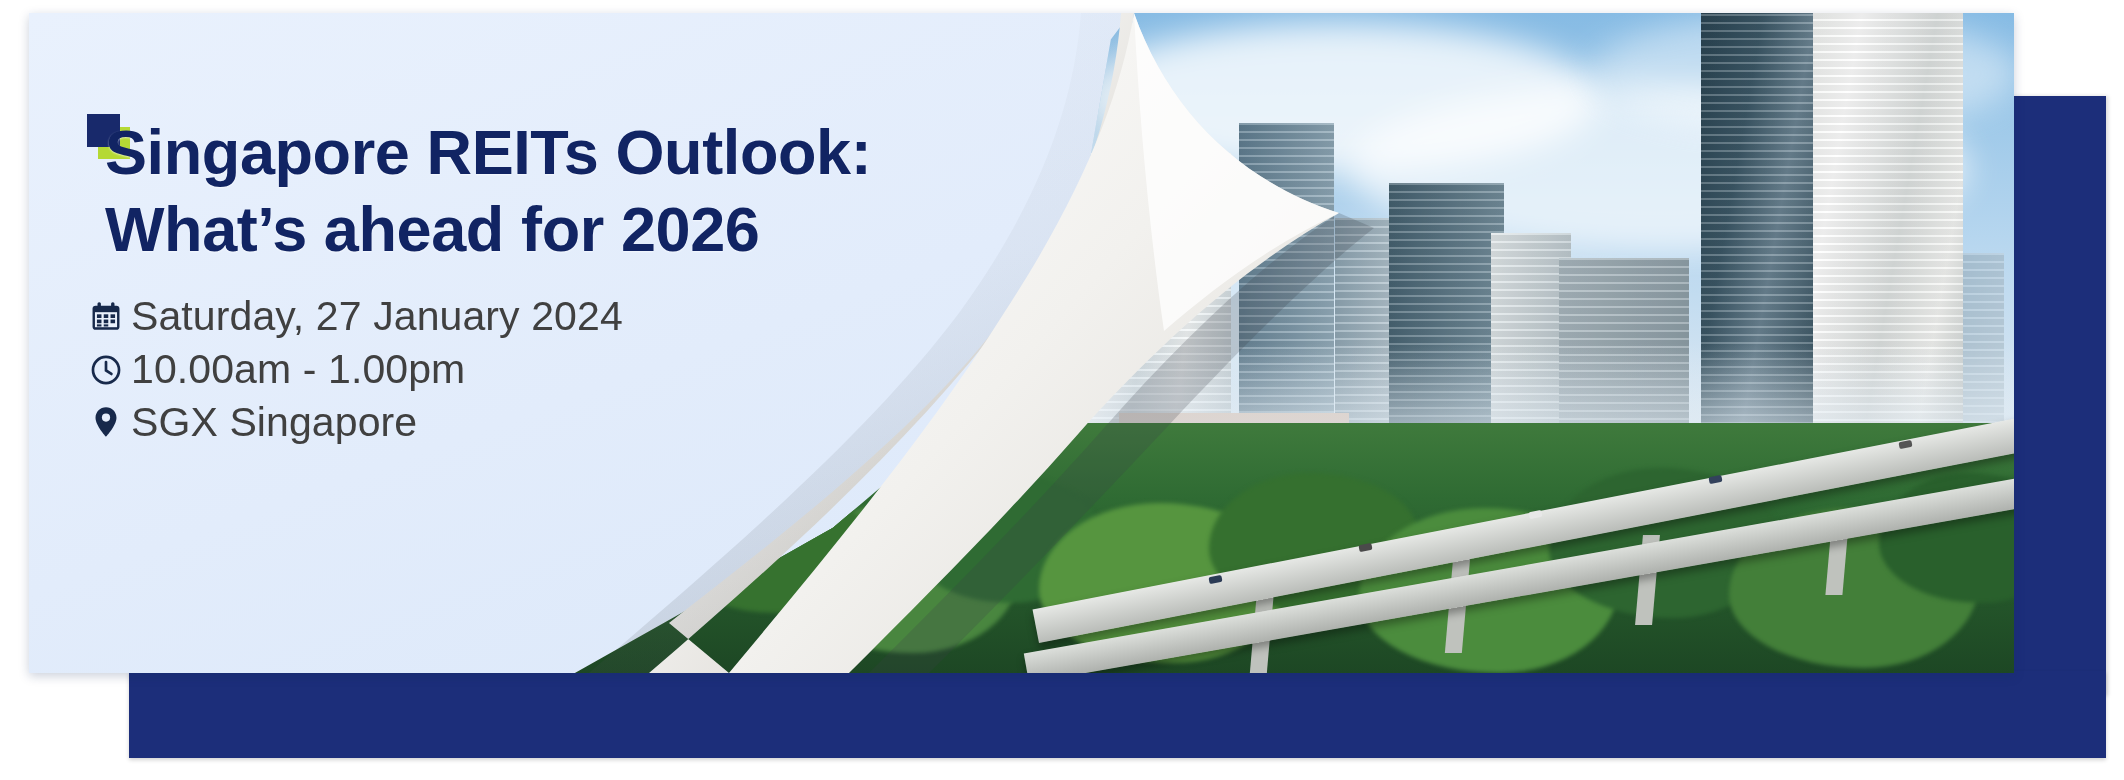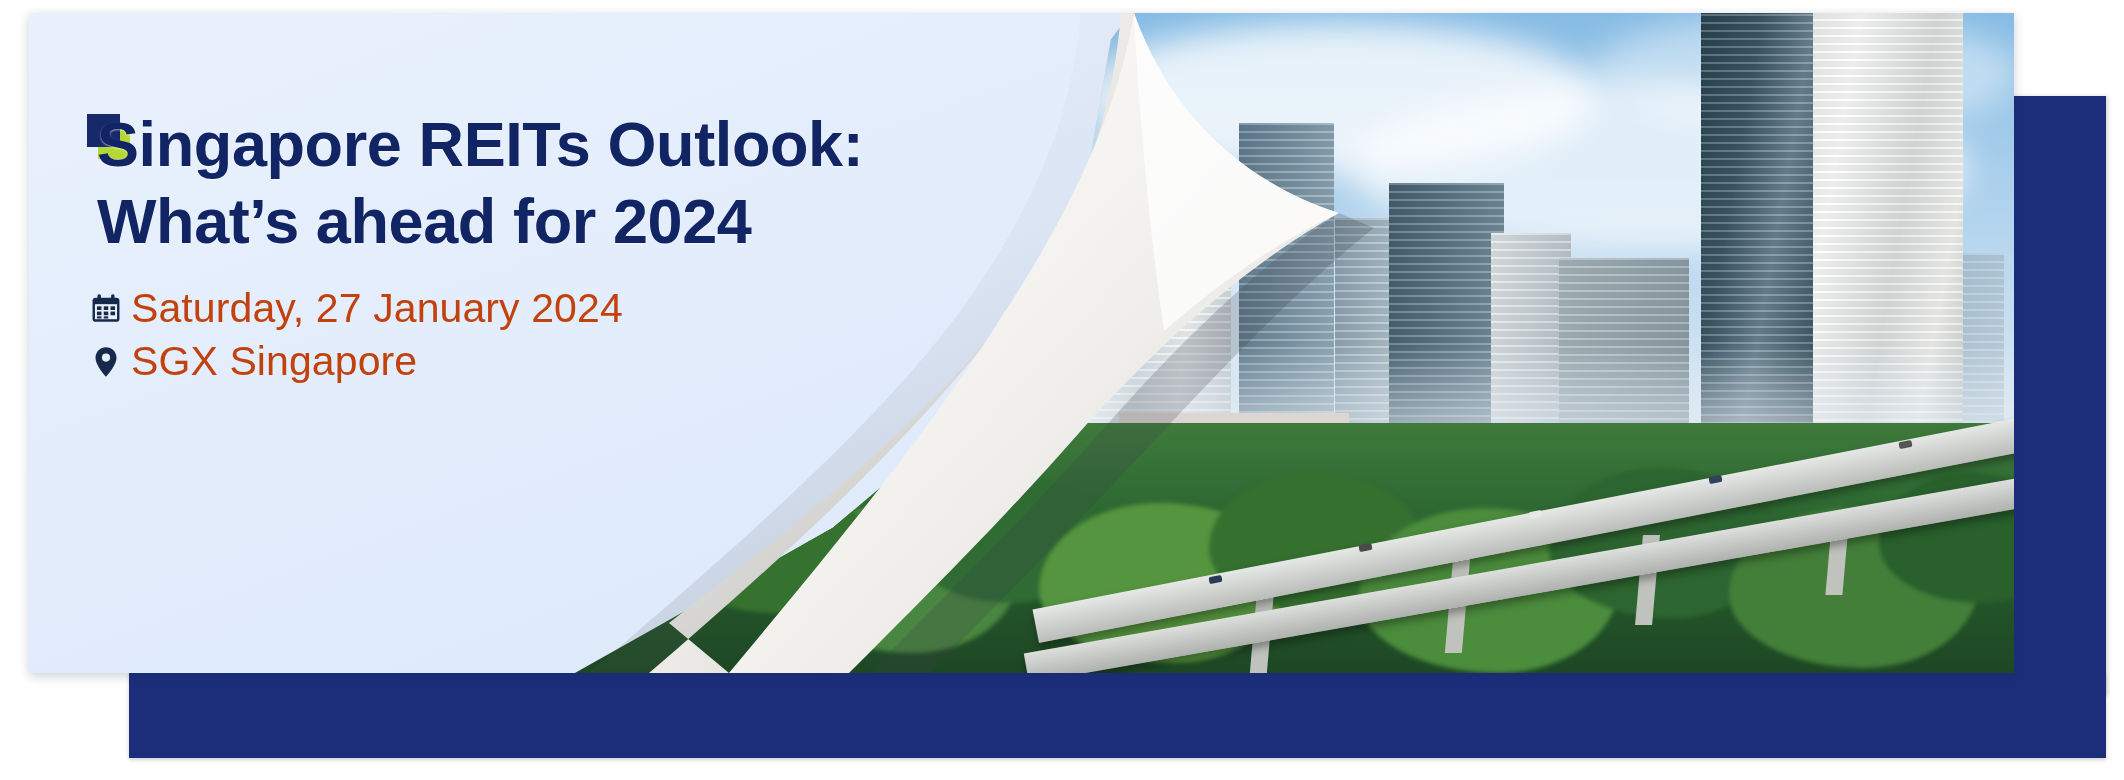--- a/index.html
+++ b/index.html
@@ -54,29 +54,29 @@
 
   
   #curl{position:absolute;left:0;top:0;width:1985px;height:660px;pointer-events:none;}
 
   
   #content{position:absolute;left:60px;top:85px;width:860px;}
   #logo-mark{position:absolute;left:58px;top:101px;width:44px;height:44px;}
   #logo-mark .sq-green{position:absolute;left:11px;top:13px;width:32px;height:32px;background:#b5d934;}
   #logo-mark .sq-navy{position:absolute;left:0;top:0;width:33px;height:33px;background:#18296b;}
 
-  h1#title{margin:8px;color:#112463;font-weight:700;font-size:63px;line-height:1.22;
+  h1#title{margin:16px;color:#112463;font-weight:700;font-size:63px;line-height:1.22;
            letter-spacing:-.4px;text-shadow:0 1px 2px rgba(255,255,255,.6);}
   h1#title .l2{display:block;}
 
   #details{margin-top:26px;}
   .det-row{display:flex;align-items:center;margin-bottom:7px;}
   .det-ico{width:42px;height:40px;flex:0 0 42px;display:flex;align-items:center;}
   .det-ico svg{display:block;}
-  .det-txt{color:#c2410c;font-size:41px;line-height:1.12;font-weight:400;
+  .det-txt{color:#404040;font-size:41px;line-height:1.12;font-weight:400;
            letter-spacing:.1px;}
 </style>
 </head>
 <body>
 
 <div id="stage">
 
   <div class="navy-plate" id="navy-right"></div>
   <div class="navy-plate" id="navy-bottom"></div>
 
@@ -181,21 +181,21 @@
     </svg>
 
     <div id="logo-mark">
       <div class="sq-green"></div>
       <div class="sq-navy"></div>
     </div>
 
     <div id="content">
       <h1 id="title">
         <span>Singapore REITs Outlook:</span>
-        <span class="l2">What’s ahead for 2024</span>
+        <span class="l2">What’s ahead for 2026</span>
       </h1>
 
       <div id="details">
 
         <div class="det-row">
           <span class="det-ico">
             <svg width="34" height="34" viewBox="0 0 24 24" fill="#17294b">
               <rect x="2.5" y="4" width="19" height="17" rx="2.2"></rect>
               <rect x="6" y="1.5" width="2.4" height="4.2" rx="1.1"></rect>
               <rect x="15.6" y="1.5" width="2.4" height="4.2" rx="1.1"></rect>
@@ -208,20 +208,29 @@
                 <rect x="10.4" y="13.8" width="3.2" height="2.6"></rect>
                 <rect x="15.2" y="13.8" width="3.2" height="2.6"></rect>
                 <rect x="5.6" y="17.2" width="3.2" height="1.5"></rect>
                 <rect x="10.4" y="17.2" width="3.2" height="1.5"></rect>
               </g>
             </svg>
           </span>
           <span class="det-txt">Saturday, 27 January 2024</span>
         </div>
 
+        <div class="det-row">
+          <span class="det-ico">
+            <svg width="34" height="34" viewBox="0 0 24 24" fill="none" stroke="#17294b" stroke-width="1.9" stroke-linecap="round">
+              <circle cx="12" cy="12" r="9.2"></circle>
+              <path d="M12 6.4 V12.3 L15.8 14.8"></path>
+            </svg>
+          </span>
+          <span class="det-txt">10.00am - 1.00pm</span>
+        </div>
 
         <div class="det-row">
           <span class="det-ico">
             <svg width="34" height="34" viewBox="0 0 24 24">
               <path d="M12 1.6c-4.1 0-7.4 3.3-7.4 7.4 0 5.5 7.4 13.4 7.4 13.4s7.4-7.9 7.4-13.4c0-4.1-3.3-7.4-7.4-7.4z" fill="#17294b"></path>
               <circle cx="12" cy="8.9" r="2.9" fill="#e6eefb"></circle>
             </svg>
           </span>
           <span class="det-txt">SGX Singapore</span>
         </div>

